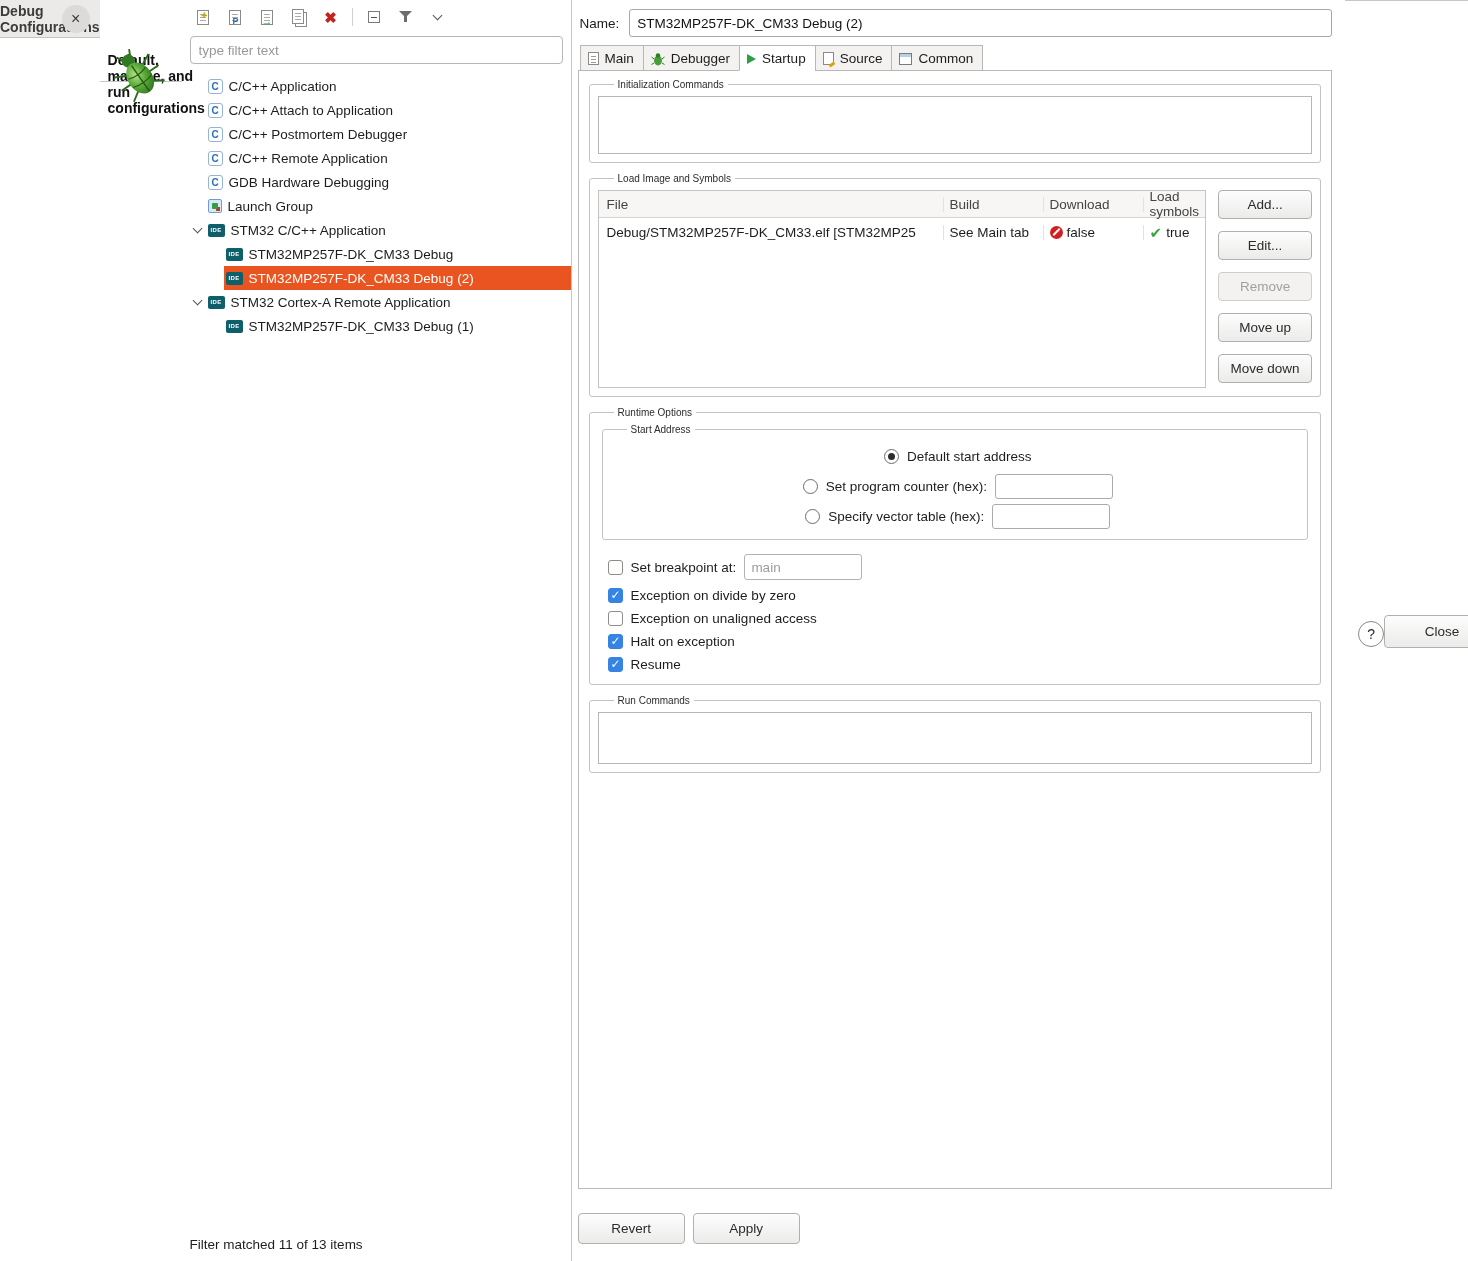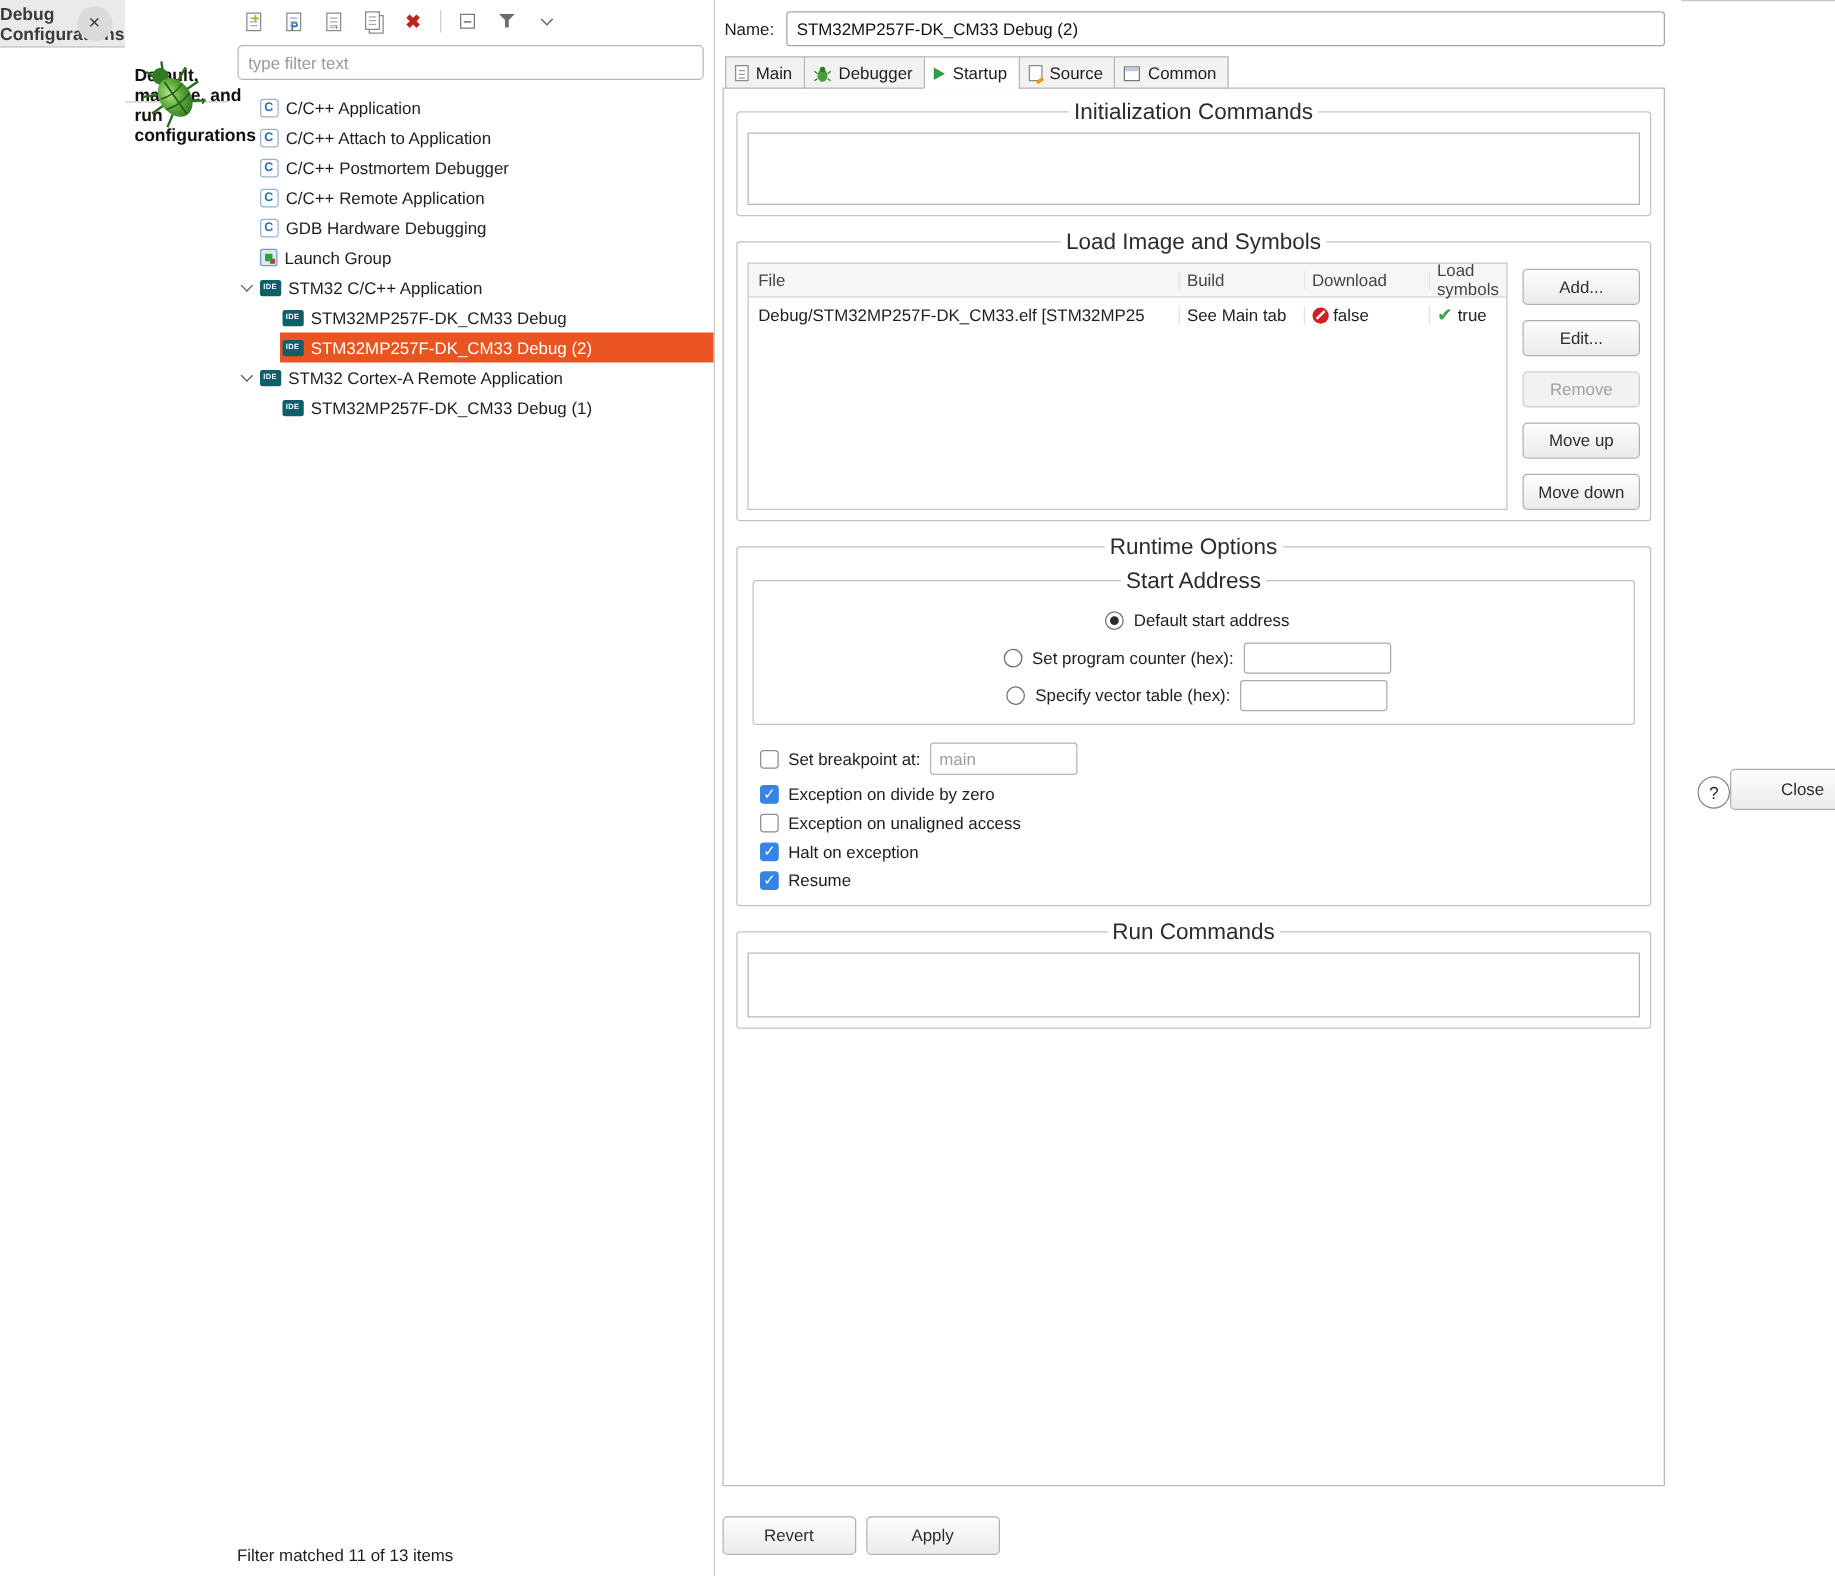--- a/index.html
+++ b/index.html
@@ -88,27 +88,27 @@
   .doc-ico::after { content:""; position:absolute; left:2px; top:3px; width:5px; height:1px; background:#9a9a9a; box-shadow:0 3px 0 #9a9a9a, 0 6px 0 #9a9a9a; }
   .play-ico { width:0; height:0; border-left:9px solid #2f9e44; border-top:5.5px solid transparent; border-bottom:5.5px solid transparent; display:inline-block; }
   .src-ico { width:11px; height:13px; background:#fff; border:1px solid #8a8a8a; position:relative; display:inline-block; }
   .src-ico::after { content:""; position:absolute; right:-2px; bottom:-2px; width:6px; height:3px; background:#e3a008; transform:rotate(-35deg); }
   .win-ico { width:13px; height:12px; border:1px solid #7a7a7a; background:#fff; position:relative; display:inline-block; }
   .win-ico::after { content:""; position:absolute; left:0; top:0; width:100%; height:3px; background:#b9cfe8; }
 
   
   .panel { flex:1 1 auto; border:1px solid #bcbab8; background:#fff; padding:6px 4px 0 4px; overflow:hidden; min-height:0; position:relative; z-index:1; }
   fieldset { border:1px solid #c5c3c1; border-radius:3px; margin:2px 6px 10px 6px; padding:6px 8px 8px 8px; }
-  legend { font-size:18px; color:#2c2c2c; padding:0 4px; margin-left:0px;text-align:center; }
+  legend { font-size:10px; color:#2c2c2c; padding:0 4px; margin-left:16px; }
   .ta { width:100%; border:1px solid #b9b7b5; background:#fff; resize:none; font-family:inherit; font-size:13.5px; outline:none; display:block; }
   .ta-init { height:58px; }
   .ta-run { height:52px; }
 
   
-  .load-body { display:flex; gap:12px; align-items:flex-end; }
+  .load-body { display:flex; gap:12px; align-items:flex-start; }
   .li-table { flex:1 1 auto; border:1px solid #c6c4c2; height:198px; overflow:hidden; min-width:0; }
   .li-head { display:flex; background:#f7f6f5; border-bottom:1px solid #d5d3d1; height:27px; align-items:center; color:#444; }
   .li-row { display:flex; height:28px; align-items:center; }
   .col-file { width:345px; flex:0 0 345px; padding:0 8px; border-right:1px solid #e4e2e0; overflow:hidden; white-space:nowrap; }
   .col-build { width:100px; flex:0 0 100px; padding:0 6px; border-right:1px solid #e4e2e0; overflow:hidden; white-space:nowrap; }
   .col-dl { width:100px; flex:0 0 100px; padding:0 6px; border-right:1px solid #e4e2e0; display:flex; align-items:center; gap:4px; }
   .col-ls { flex:1 1 auto; padding:0 6px; display:flex; align-items:center; gap:4px; }
   .li-head .col-dl, .li-head .col-ls { display:block; }
   .ico-false { width:13px; height:13px; border-radius:50%; background:#d21f1f; position:relative; display:inline-block; flex:0 0 13px; }
   .ico-false::after { content:""; position:absolute; left:2px; top:5.5px; width:9px; height:2px; background:#fff; transform:rotate(-45deg); }

